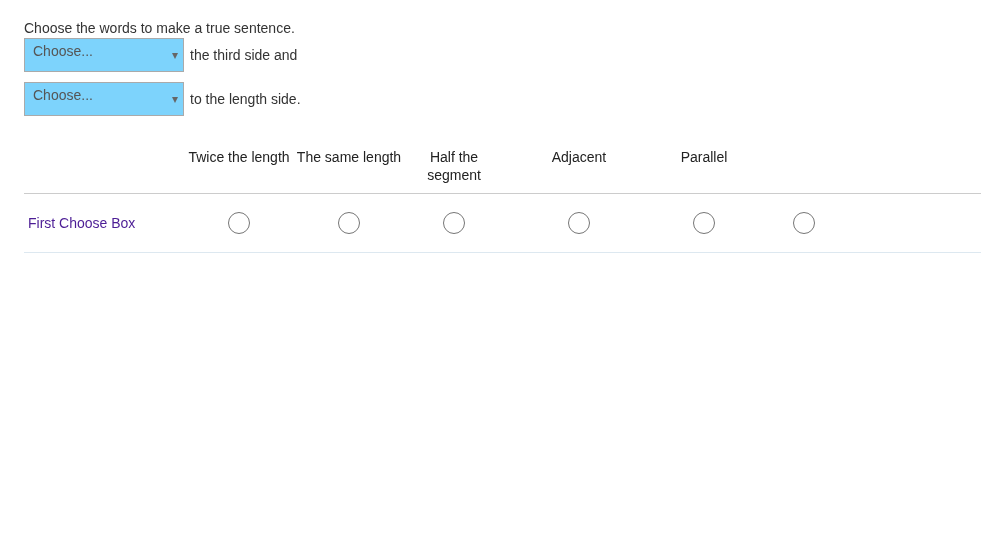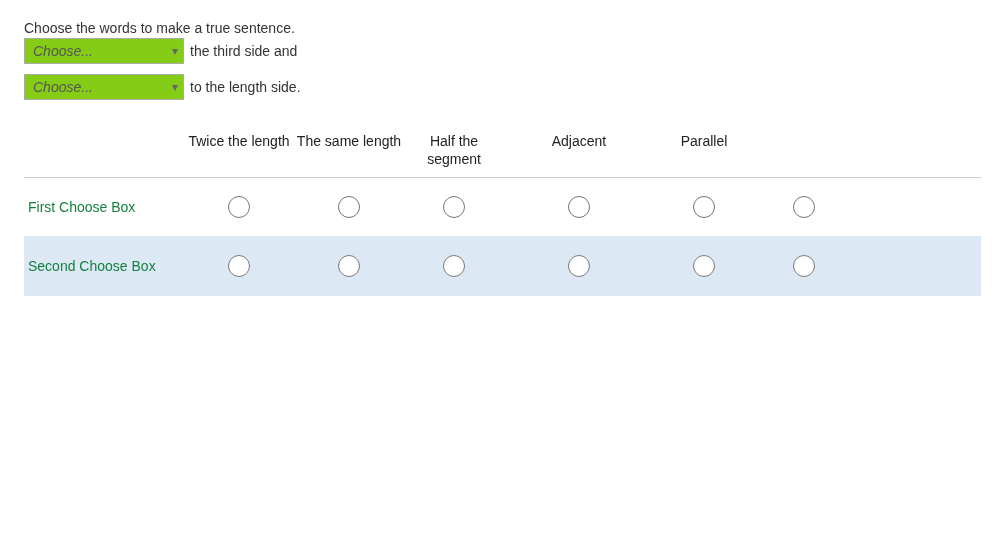--- a/index.html
+++ b/index.html
@@ -33,30 +33,29 @@
       display: flex;
       align-items: center;
       gap: 6px;
       margin-bottom: 24px;
       font-size: 14px;
       color: #333;
     }
 
     .dropdown-select {
       border: 1px solid #aaa;
-      background: #84cc16;
-      padding: 4px 24px 4px 8px;
+      background: #7dd3fc;
+      padding: 4px 24px 12px 8px;
       font-size: 14px;
       color: #555;
       appearance: none;
       -webkit-appearance: none;
       cursor: pointer;
       min-width: 160px;
       position: relative;
-      font-style: italic;
     }
 
     .dropdown-wrapper {
       position: relative;
       display: inline-block;
     }
 
     .dropdown-wrapper::after {
       content: '▾';
       position: absolute;
@@ -107,21 +106,21 @@
     .table-row:nth-child(odd) {
       background: #dce9f5;
     }
 
     .table-row:nth-child(even) {
       background: #fff;
     }
 
     .row-label {
       font-size: 14px;
-      color: #15803d;
+      color: #4c1d95;
       padding-left: 4px;
       line-height: 1.4;
     }
 
     .radio-cell {
       display: flex;
       justify-content: center;
       align-items: center;
     }
 
@@ -192,34 +191,13 @@
       <input type="radio" name="row1" value="perpendicular" style="">
     </div>
     <div class="radio-cell">
       <input type="radio" name="row1" value="adjacent" style="">
     </div>
     <div class="radio-cell">
       <input type="radio" name="row1" value="parallel" style="">
     </div>
   </div>
 
-  <div class="table-row">
-    <div class="row-label">Second Choose Box</div>
-    <div class="radio-cell">
-      <input type="radio" name="row2" value="twice" style="">
-    </div>
-    <div class="radio-cell">
-      <input type="radio" name="row2" value="same" style="">
-    </div>
-    <div class="radio-cell">
-      <input type="radio" name="row2" value="half" style="">
-    </div>
-    <div class="radio-cell">
-      <input type="radio" name="row2" value="perpendicular" style="">
-    </div>
-    <div class="radio-cell">
-      <input type="radio" name="row2" value="adjacent" style="">
-    </div>
-    <div class="radio-cell">
-      <input type="radio" name="row2" value="parallel" style="">
-    </div>
-  </div>
 </div>
 
 </body></html>

